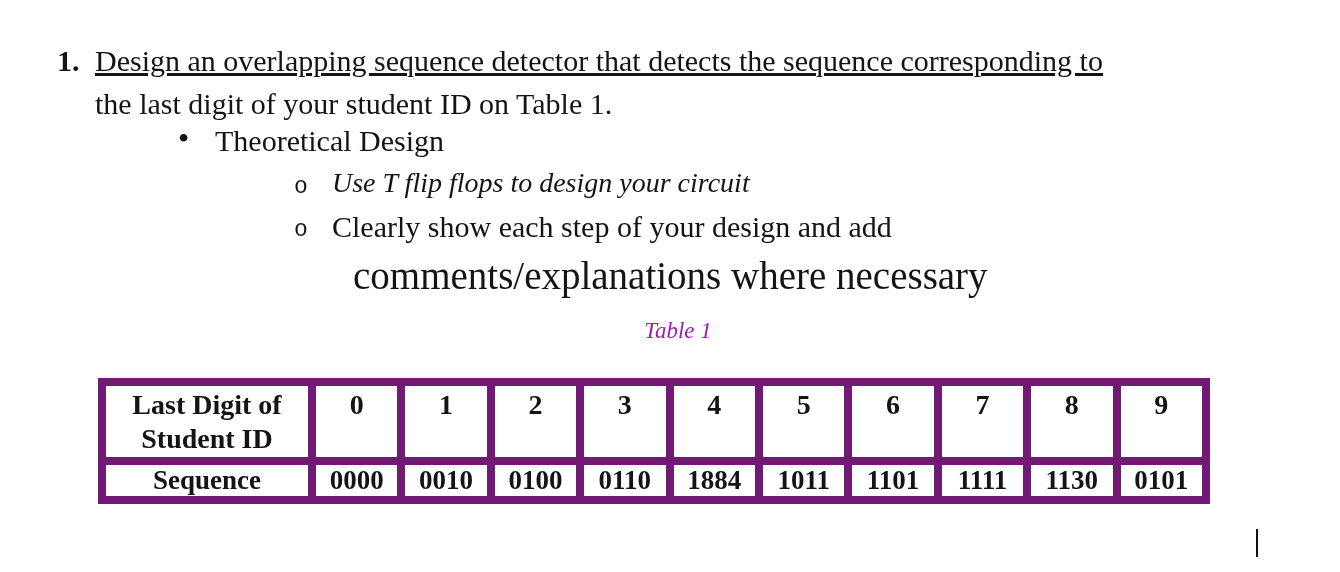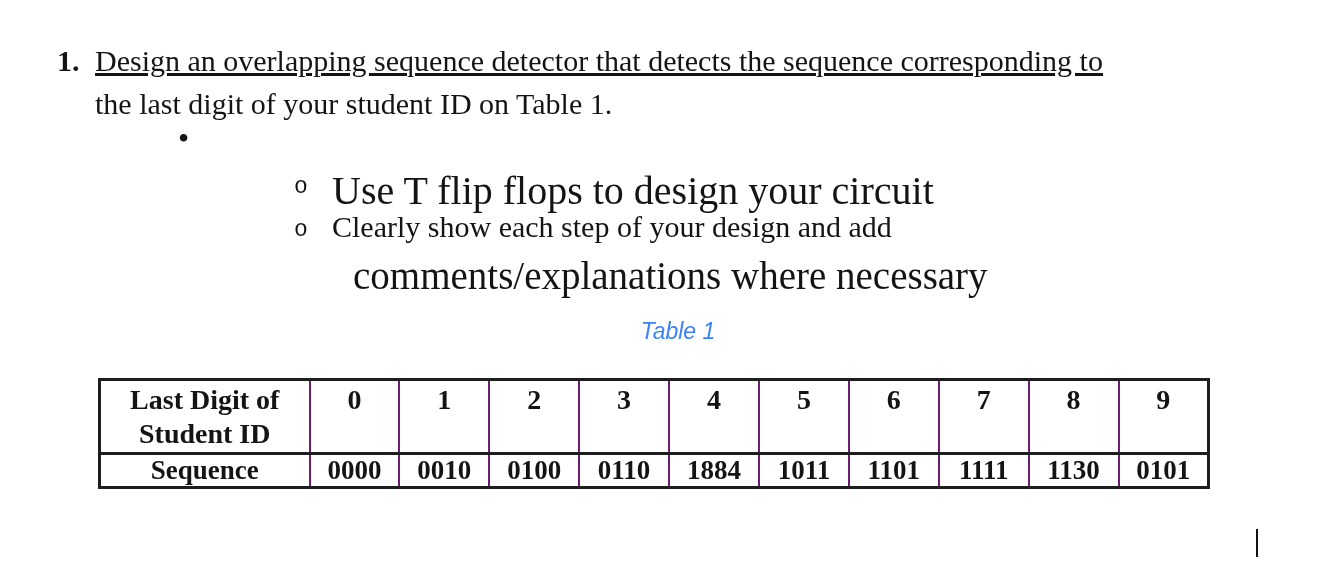--- a/index.html
+++ b/index.html
@@ -17,21 +17,21 @@
   .q-number   { left: 57px;  top: 44px; font-size: 30px; font-weight: bold; }
   .q-line1    { left: 95px;  top: 44px; font-size: 30px; text-decoration: underline; }
   .q-line2    { left: 95px;  top: 87px; font-size: 30px; text-align: right; }
 
   .bullet-marker { left: 178px; top: 120px; font-size: 32px; }
   .bullet-label  { left: 215px; top: 124px; font-size: 30px; }
 
   .sub-marker    { font-family: "Liberation Mono", monospace; font-size: 23px; }
   .sub1-marker   { left: 294px; top: 174px; }
   .sub2-marker   { left: 294px; top: 217px; }
-  .sub1-line1    { left: 332px; top: 167px; font-size: 40px; }
+  .sub1-line1    { left: 332px; top: 167px; font-size: 28px; font-style: italic; }
   .sub2-line1    { left: 332px; top: 210px; font-size: 30px; }
   .sub2-line2    { left: 332px; top: 253px; font-size: 39px; margin-left: 21px; }
 
   
   .table-caption {
     left: 98px; top: 318px; width: 1160px;
     text-align: center;
     font-family: "Liberation Sans", sans-serif;
     font-style: italic;
     font-size: 23px;
@@ -41,21 +41,21 @@
   
   table.seq-table {
     position: absolute;
     left: 98px; top: 378px;
     width: 1112px;
     border-collapse: collapse;
     table-layout: fixed;
     border: 3px solid #1e1e1e;
   }
   table.seq-table td {
-    border: 2px solid #701a75;
+    border: 8px solid #701a75;
     text-align: center;
     font-weight: bold;
     padding: 0;
     overflow: hidden;
   }
   tr.header-row td {
     height: 69px;
     vertical-align: top;
     font-size: 28px;
     line-height: 34px;
@@ -85,29 +85,30 @@
 </head>
 <body style="color: rgb(20, 20, 20); background: rgb(255, 255, 255);">
 
 <div class="page-surface" style="position:absolute; inset:0;">
 
   <span class="abs q-number">1.</span>
   <span class="abs q-line1">Design an overlapping sequence detector that detects the sequence corresponding to</span>
   <span class="abs q-line2">the last digit of your student ID on Table 1.</span>
 
   <span class="abs bullet-marker">•</span>
+  <span class="abs bullet-label">Theoretical Design</span>
 
   <span class="abs sub-marker sub1-marker">o</span>
   <span class="abs sub1-line1">Use T flip flops to design your circuit</span>
 
   <span class="abs sub-marker sub2-marker">o</span>
   <span class="abs sub2-line1">Clearly show each step of your design and add</span>
   <span class="abs sub2-line2">comments/explanations where necessary</span>
 
-  <div class="abs table-caption" style="color: #3b82f6;">Table 1</div>
+  <div class="abs table-caption" style="color: #a21caf; font-family: Liberation Serif, serif;">Table 1</div>
 
   <table class="seq-table">
     <colgroup>
       <col class="label-col">
       <col>
         <col>
         <col>
         <col>
         <col>
         <col>

